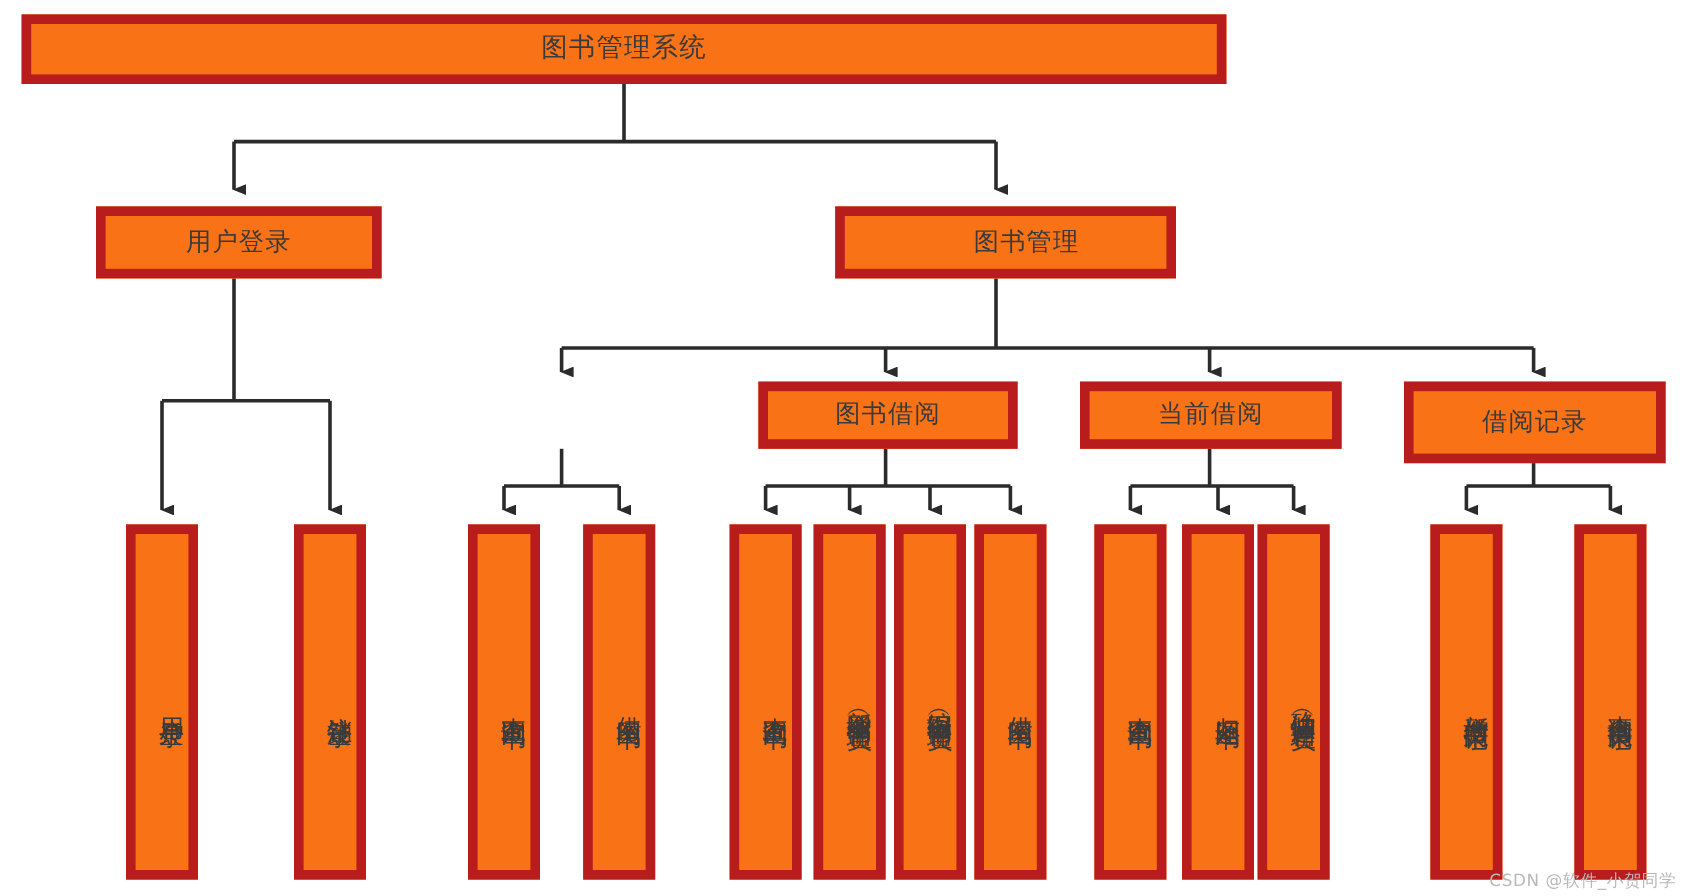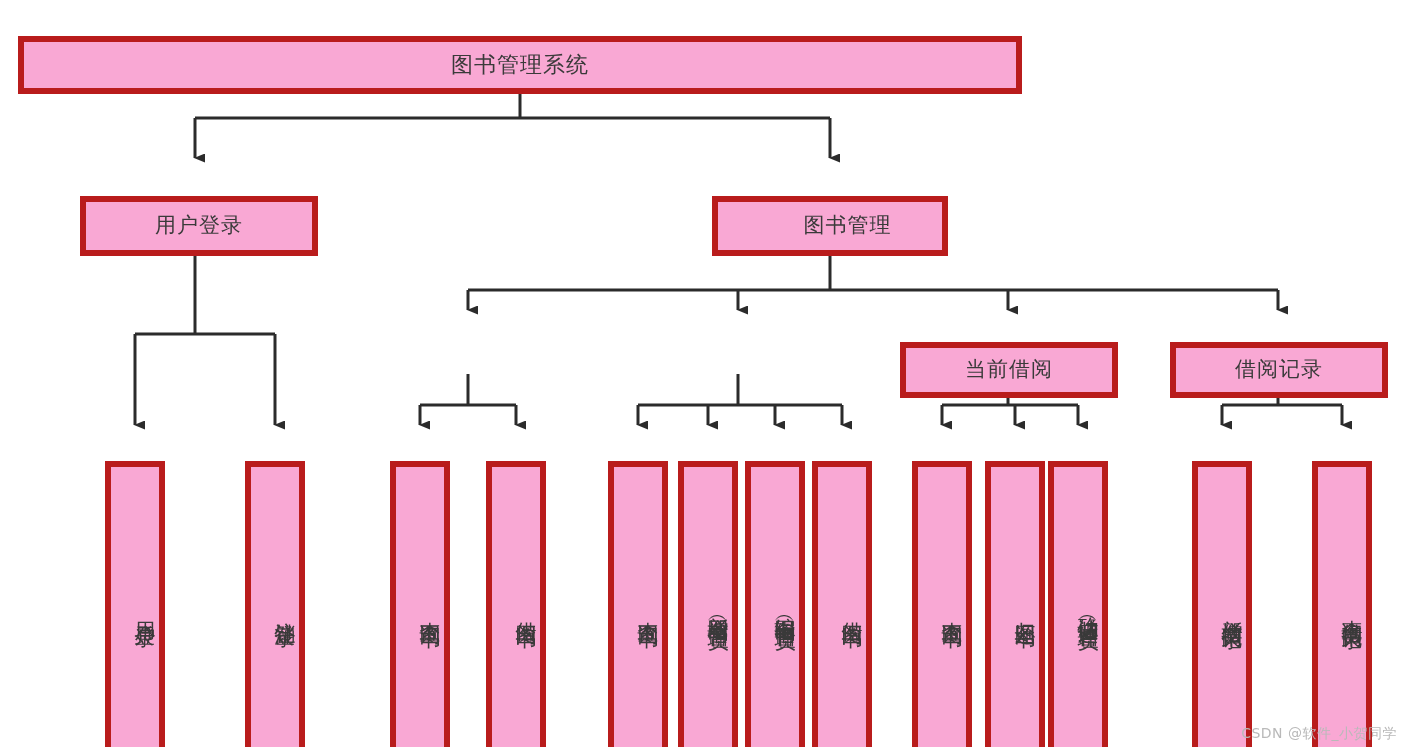--- a/index.html
+++ b/index.html
@@ -21,28 +21,27 @@
   svg#diagram-canvas {
     position: absolute;
     left: 0;
     top: 0;
     width: 1405px;
     height: 747px;
   }
   .node-box {
     position: absolute;
     box-sizing: border-box;
-    border: 6px solid #b91c1c;
-    background: #f9a8d4;
+    border: 8px solid #b91c1c;
+    background: #f97316;
     display: flex;
     align-items: center;
     justify-content: center;
     color: #3a3a3a;
     overflow: hidden;
-    margin-top: 24px;
   }
   .node-box.horizontal {
     font-size: 21px;
     letter-spacing: 1px;
     line-height: 1.2;
   }
   .node-box.root {
     font-size: 22px;
   }
   .node-box.vertical {
@@ -128,28 +127,31 @@
     </g>
   </svg>
 
   <div class="node-box root horizontal" style="left:18px; top:12px; width:1004px; height:58px;">
     <span class="node-label">图书管理系统</span>
   </div>
 
   <div class="node-box horizontal" style="left:80px; top:172px; width:238px; height:60px;">
     <span class="node-label">用户登录</span>
   </div>
-  <div class="node-box horizontal" style="left:712px; top:172px; width:236px; height:60px;padding-left:35px;">
+  <div class="node-box horizontal" style="left:696px; top:172px; width:284px; height:60px;padding-left:35px;">
     <span class="node-label">图书管理</span>
   </div>
 
+  <div class="node-box horizontal" style="left:632px; top:318px; width:216px; height:56px;">
+    <span class="node-label">图书借阅</span>
+  </div>
   <div class="node-box horizontal" style="left:900px; top:318px; width:218px; height:56px;">
     <span class="node-label">当前借阅</span>
   </div>
-  <div class="node-box horizontal" style="left:1170px; top:318px; width:218px; height:56px;">
+  <div class="node-box horizontal" style="left:1170px; top:318px; width:218px; height:68px;">
     <span class="node-label">借阅记录</span>
   </div>
 
   <div class="node-box vertical" style="left:105px; top:437px; width:60px; height:296px;">
     <span class="node-label">用户登录</span>
   </div>
   <div class="node-box vertical" style="left:245px; top:437px; width:60px; height:296px;">
     <span class="node-label">注销登录</span>
   </div>
 

